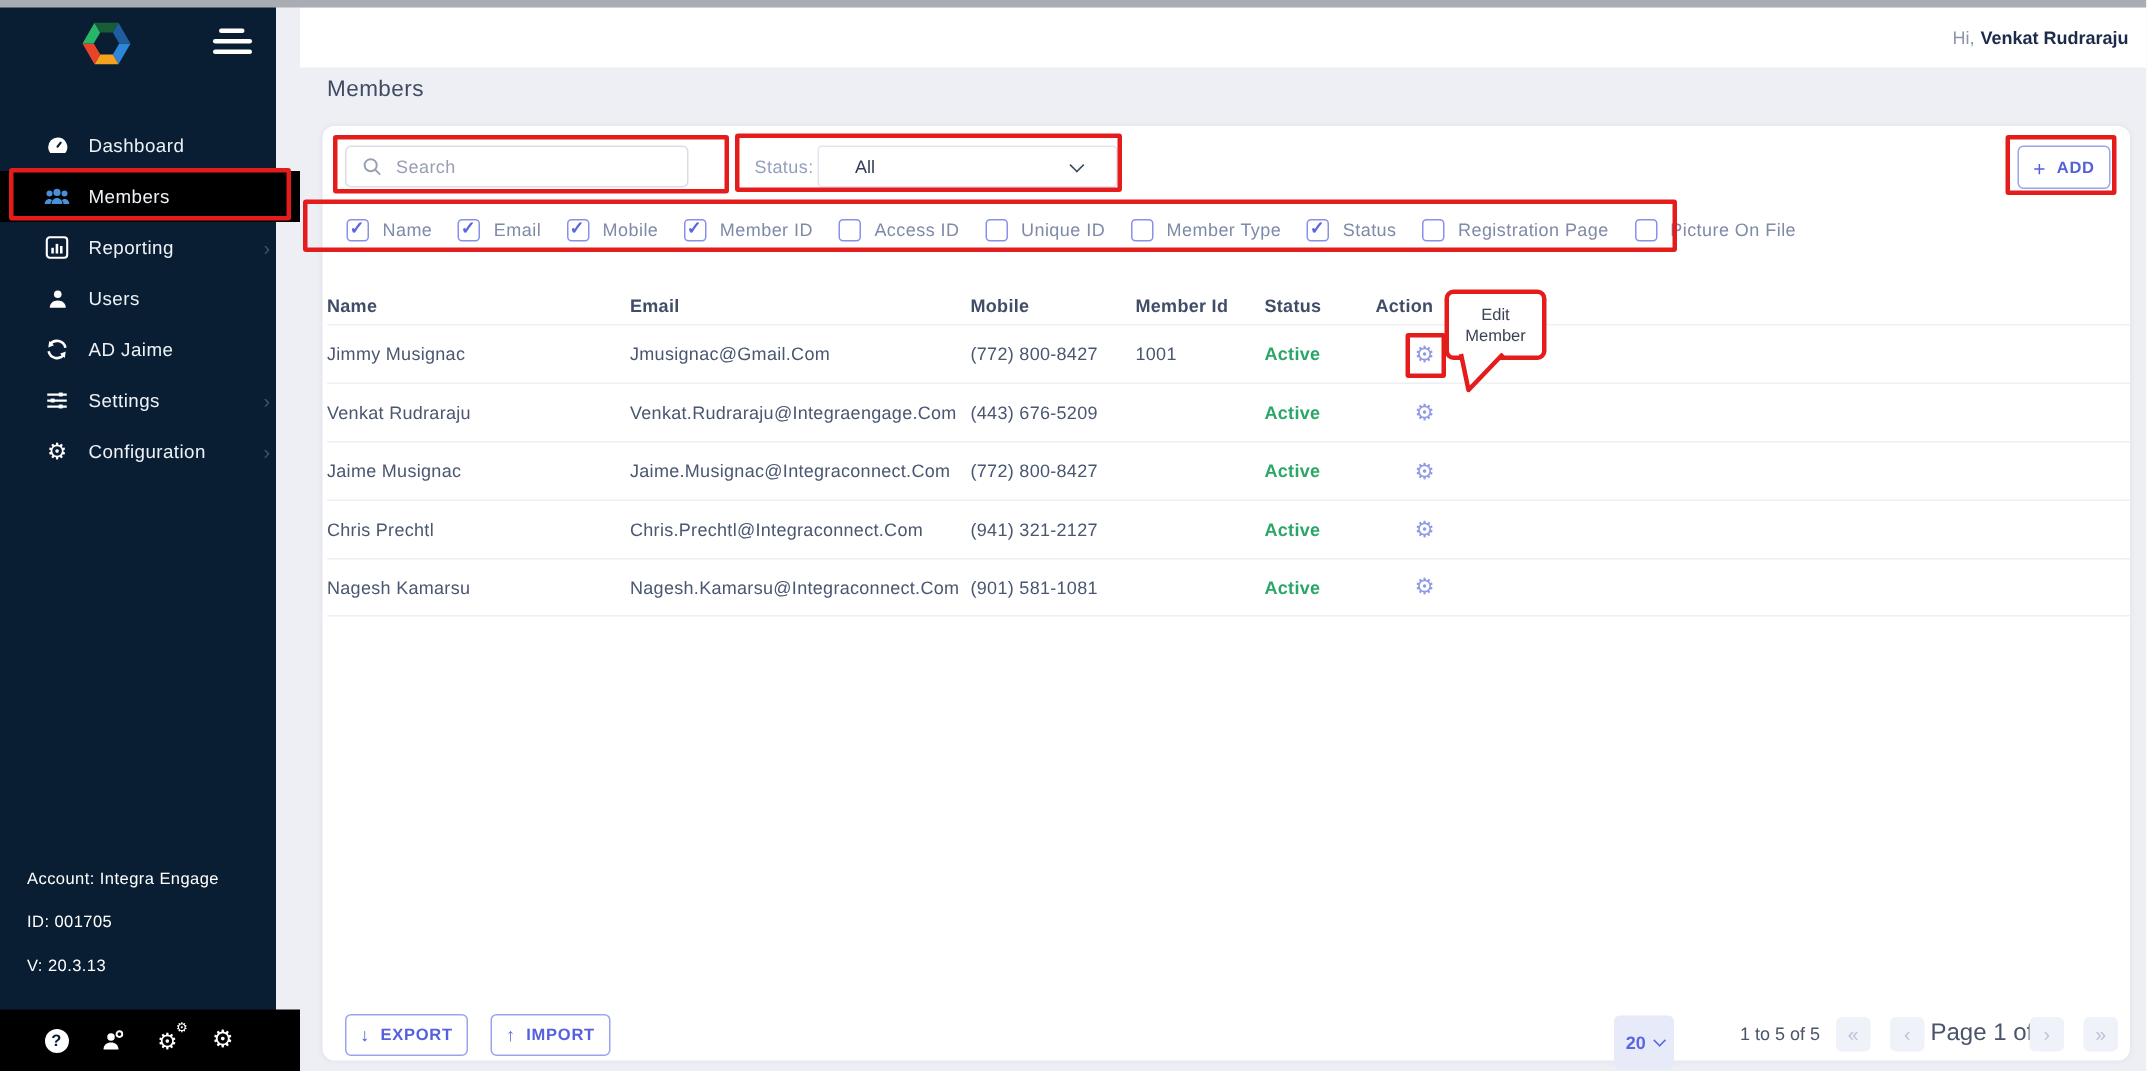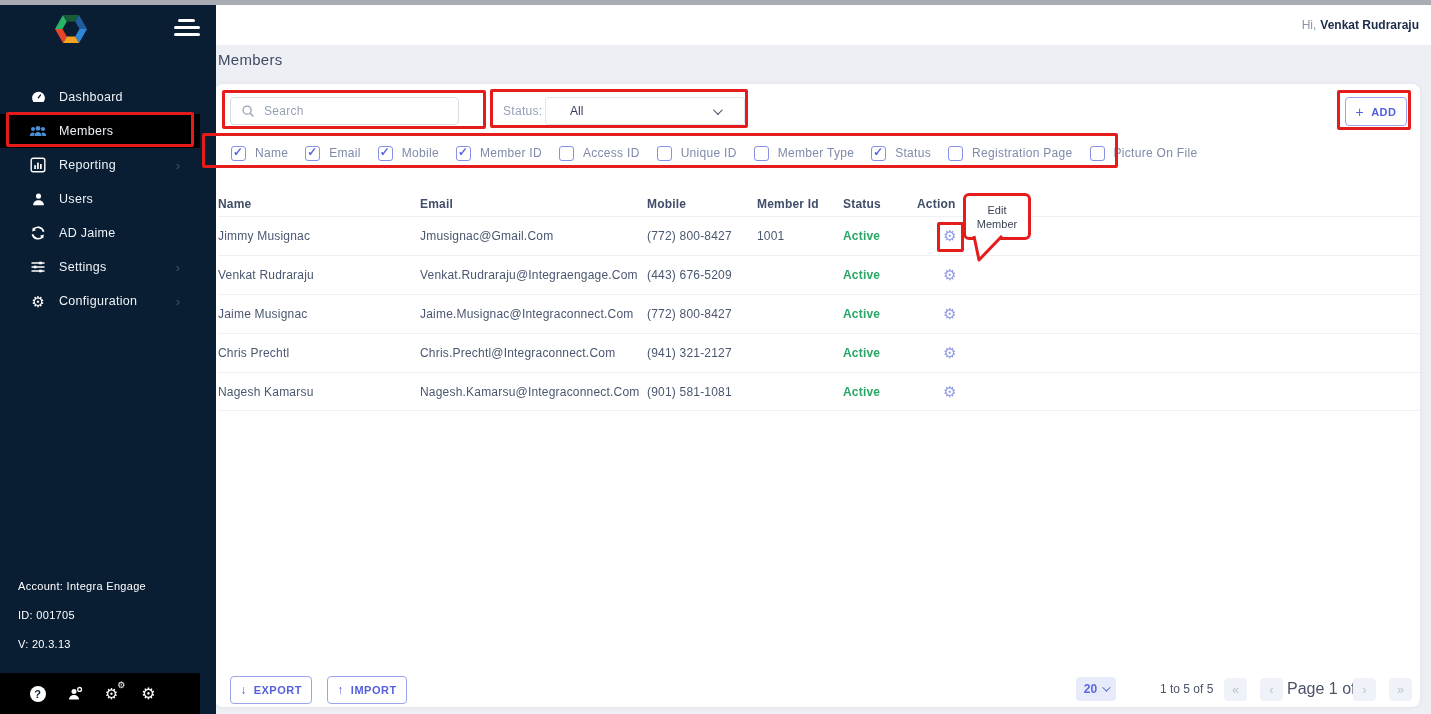--- a/index.html
+++ b/index.html
@@ -4,21 +4,21 @@
 <style>
   * { box-sizing: border-box; margin: 0; padding: 0; }
   html,body { width:1431px; height:714px; }
   body { font-family:"Liberation Sans", sans-serif; overflow:hidden; }
   #screen { position:relative; width:1431px; height:714px; background:#edeff4; overflow:hidden; }
 
   
   .topstrip { position:absolute; left:0; top:0; width:100%; height:5px; background:#a9adb3; z-index:60; }
 
   
-  .sidebar { position:absolute; left:0; top:0; width:216px; height:714px; background:#0a1e33; z-index:5; }
+  .sidebar { position:absolute; left:0; top:0; width:184px; height:714px; background:#0a1e33; z-index:5; }
   .side-head { position:relative; height:56px; }
   .logo { position:absolute; left:52px; top:10px; }
   .burger { position:absolute; right:16px; top:19px; width:26px; cursor:pointer; }
   .burger i { display:block; height:2.6px; background:#fff; border-radius:2px; margin-bottom:4.6px; }
   .burger i.short { width:17px; margin-left:4px; }
   .burger i.long { width:26px; }
 
   .nav { position:absolute; left:0; top:80px; width:200px; }
   .nav-item { position:relative; height:34px; display:flex; align-items:center; padding-left:29px; cursor:pointer; }
   .nav-item .nicon { width:18px; height:18px; display:flex; align-items:center; justify-content:center; margin-right:12px; color:#fff; }
@@ -76,21 +76,21 @@
   .trow { height:39px; border-top:1px solid #eef0f4; font-size:12px; color:#4a5770; letter-spacing:.2px; }
   .trow:last-child { border-bottom:1px solid #eef0f4; }
   .st-active { color:#2aa768; font-weight:bold; }
   .gear { margin-left:26px; font-size:15px; color:#929be7; cursor:pointer; line-height:1; }
 
   
   .exp-btn { position:absolute; left:15px; top:592px; width:82px; height:28px; }
   .imp-btn { position:absolute; left:112px; top:592px; width:80px; height:28px; }
   .arrow-g { font-size:12px; font-weight:normal; }
 
-  .psize { position:absolute; left:861px; top:593px; width:40px; height:24px; background:#e7eaf8; border-radius:4px; display:flex; align-items:center; justify-content:center; gap:5px; font-size:12px; font-weight:bold; color:#5a67e0; cursor:pointer; }
+  .psize { position:absolute; left:861px; top:593px; width:40px; height:36px; background:#e7eaf8; border-radius:4px; display:flex; align-items:center; justify-content:center; gap:5px; font-size:12px; font-weight:bold; color:#5a67e0; cursor:pointer; }
   .psize .chev { border-color:#5a67e0; width:6px; height:6px; }
   .rangetext { position:absolute; left:945px; top:593px; height:24px; line-height:24px; font-size:12px; color:#4a5469; }
   .pagetext { position:absolute; left:1072px; top:593px; height:24px; line-height:24px; font-size:16px; color:#4a5469; }
   .pgbtn { position:absolute; top:594px; width:23px; height:23px; background:#f0f2fa; border-radius:4px; color:#bcc3d6; font-size:13px; display:flex; align-items:center; justify-content:center; cursor:pointer; }
   .pg-first { left:1009px; } .pg-prev { left:1045px; } .pg-next { left:1138px; } .pg-last { left:1174px; }
 
   
   .anno { position:absolute; border:3px solid #e41c1c; border-radius:2px; z-index:45; pointer-events:none; }
   .anno-members { left:6px; top:112px; width:188px; height:35px; }
   .anno-search { left:222px; top:90px; width:264px; height:39px; }

